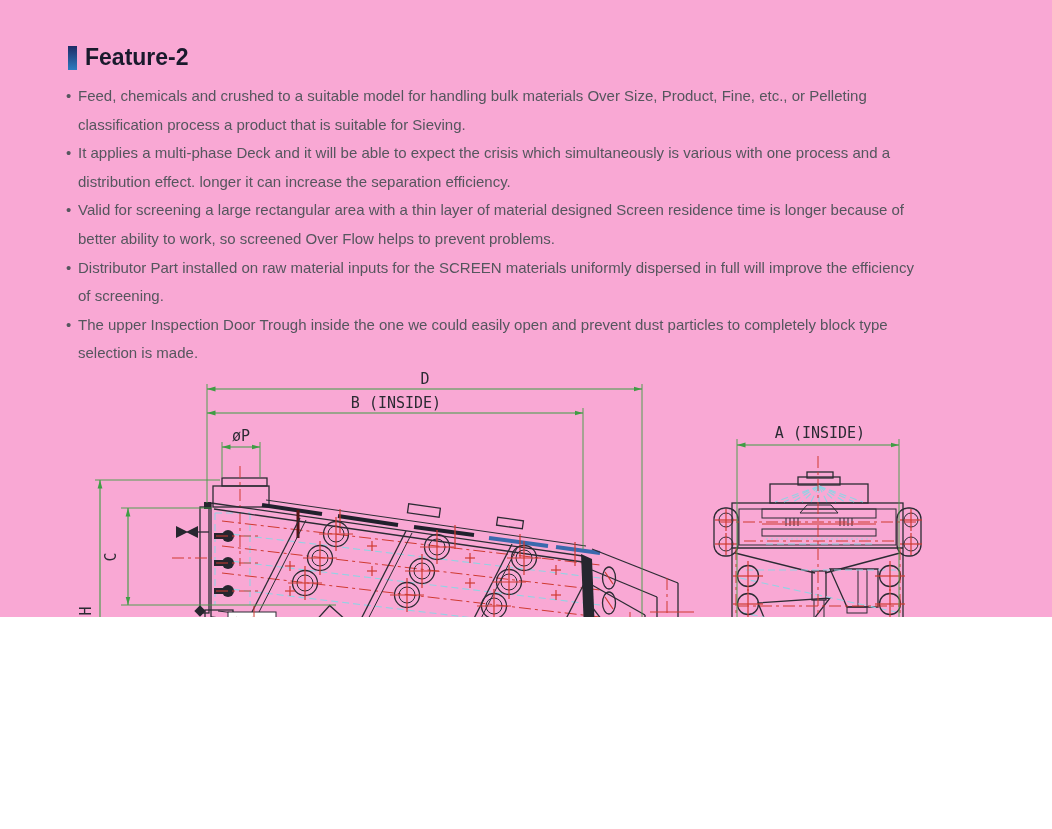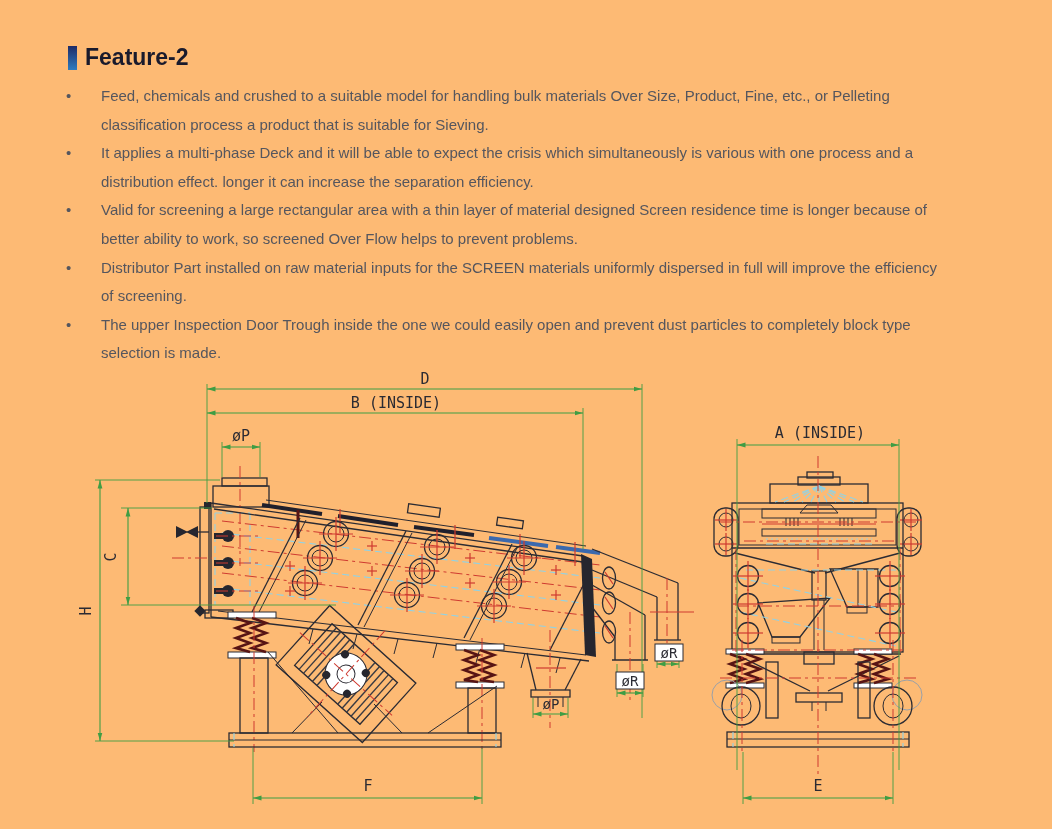--- a/index.html
+++ b/index.html
@@ -1,29 +1,29 @@
 <!DOCTYPE html>
 <html style="--accent-top: #1e2b66; --accent-bottom: #2d7cc0; --heading: #191a2c; --body-text: #55565e; --line: #2b2b33; --dim: #3f9d44; --center: #cf3a30; --hidden: #92d2e4; --spring: #571414; --clamp-blue: #3b69ad;"><head>
 <meta charset="utf-8">
 <style>
   :root{
     --accent-top:#1e2b66; --accent-bottom:#2d7cc0; --heading:#191a2c;
     --body-text:#55565e; --line:#2b2b33; --dim:#3f9d44; --center:#cf3a30;
     --hidden:#92d2e4; --spring:#571414; --clamp-blue:#3b69ad;
   }
   html,body{margin:0;padding:0;background:#fff;}
-  .page{position:relative;width:1052px;height:829px;background:#fdba74;overflow:hidden;
+  .page{position:relative;width:1052px;height:617px;background:#f9a8d4;overflow:hidden;
         font-family:"Liberation Sans",sans-serif;}
   .header{position:absolute;left:68px;top:44px;display:flex;align-items:center;gap:8px;}
   .bar{width:9px;height:24px;background:linear-gradient(180deg,var(--accent-top),var(--accent-bottom));}
   h1{margin:0;font-size:23px;font-weight:700;color:var(--heading);}
   .bullets{position:absolute;left:66px;top:82px;margin:0;padding:0;list-style:none;width:960px;}
   .bullets li{display:flex;color:var(--body-text);font-size:15px;line-height:28.6px;}
   .dot{width:12px;flex:none;color:var(--body-text);}
-  .txt{white-space:pre-line;flex:1;margin-left:23px;}
+  .txt{white-space:pre-line;flex:1;}
   svg.draw{position:absolute;left:0;top:0;}
   .k{stroke:var(--line);fill:none;stroke-width:1.3;}
   .k1{stroke:var(--line);fill:none;stroke-width:1;}
   .kt{stroke:#20202c;fill:none;stroke-width:4;}
   .kb{stroke:var(--clamp-blue);fill:none;stroke-width:4;}
   .fd{fill:#26262e;stroke:none;}
   .dim{stroke:var(--dim);fill:none;stroke-width:1.1;}
   .dime{stroke:var(--dim);fill:none;stroke-width:0.9;}
   .cl{stroke:var(--center);stroke-width:1;fill:none;stroke-dasharray:12 4 3 4;}
   .cls{stroke:var(--center);stroke-width:1.2;fill:none;}

